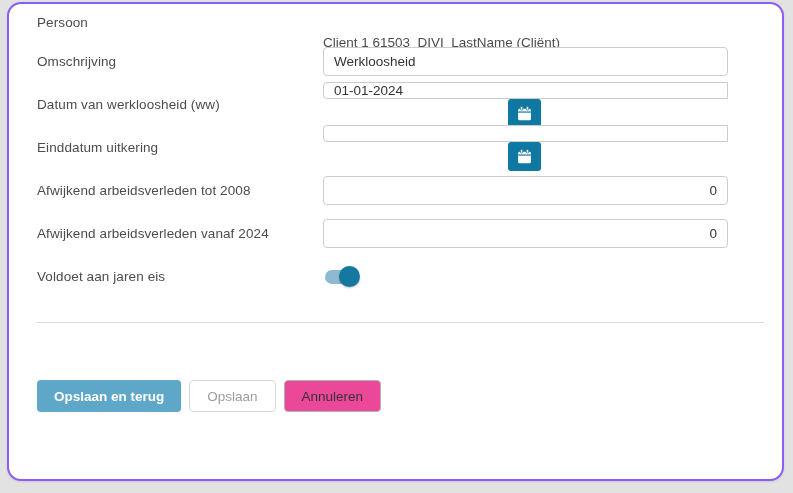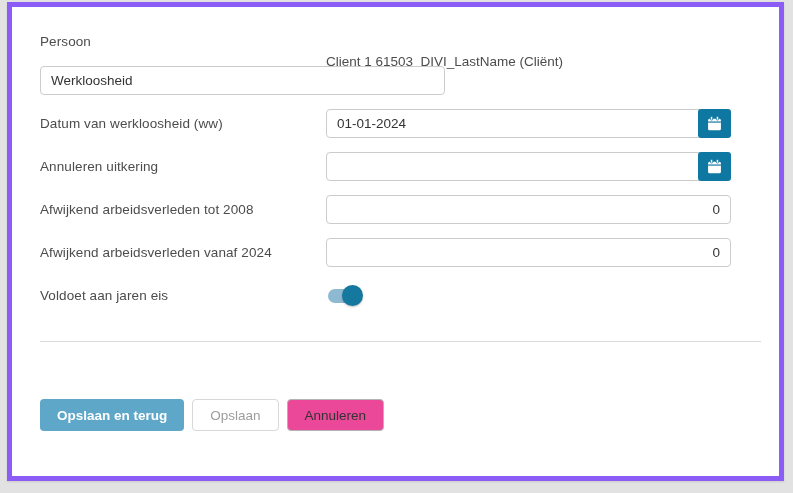--- a/index.html
+++ b/index.html
@@ -7,46 +7,46 @@
     width:793px; height:493px;
     background:#e2e2e2;
     font-family:"Liberation Sans", sans-serif;
     position:relative;
     overflow:hidden;
   }
   .card {
     position:absolute;
     left:7px; top:2px; right:9px; bottom:12px;
     background:#ffffff;
-    border:5px solid #8b5cf6;
-    border-radius:0;
+    border:2px solid #8b5cf6;
+    border-radius:14px;
     box-shadow:0 1px 2px rgba(0,0,0,0.10);
     box-sizing:border-box;
-    padding:16px 28px 0 28px;
+    padding:0 28px 0 28px;
   }
   .row { display:flex; align-items:center; height:43px; }
   .row.first { height:36px; }
   .row-label {
     width:286px; flex-shrink:0;
     font-size:13.5px; color:#4c4c4c;
     letter-spacing:0.1px;
   }
   .row-field { width:405px; display:flex; align-items:center; }
   .static-value { font-size:13.5px; color:#4c4c4c;margin-top:40px; }
 
   input.txt {
     width:100%; height:29px;
     border:1px solid #cccccc; border-radius:4px;
     padding:0 10px; font-size:13.5px; color:#333333;
     font-family:"Liberation Sans", sans-serif;
     box-sizing:border-box; background:#fff; outline:none;
   }
   input.txt.num { text-align:right; }
 
-  .date-group { display:flex; width:100%; align-items:center; }
+  .date-group { display:flex; width:100%; align-items:center;flex-direction:column; }
   .date-group input.txt { border-radius:4px 0 0 4px; flex:1; }
   .cal-btn {
     width:33px; height:29px; flex-shrink:0;
     margin-left:-2px;
     background:#0f78a2; border:none; border-radius:3px;
     display:flex; align-items:center; justify-content:center;
     cursor:pointer; padding:0;
   }
 
   
@@ -85,20 +85,21 @@
 <div class="card">
 
   <div class="row first">
     <div class="row-label">Persoon</div>
     <div class="row-field">
       <span class="static-value">Client 1 61503_DIVI_LastName (Cliënt)</span>
     </div>
   </div>
 
   <div class="row">
+    <div class="row-label">Omschrijving</div>
     <div class="row-field">
       <input class="txt" type="text" value="Werkloosheid" style="">
     </div>
   </div>
 
   <div class="row">
     <div class="row-label">Datum van werkloosheid (ww)</div>
     <div class="row-field">
       <div class="date-group">
         <input class="txt" type="text" value="01-01-2024" style="">
@@ -111,21 +112,21 @@
               <rect x="8.7" y="0.4" width="2.1" height="3.4" rx="0.9" fill="#ffffff" stroke="#0f78a2" stroke-width="0.7"></rect>
             </svg>
           </span>
         </button>
       </div>
     </div>
   </div>
 
 
   <div class="row">
-    <div class="row-label">Annuleren uitkering</div>
+    <div class="row-label">Einddatum uitkering</div>
     <div class="row-field">
       <div class="date-group">
         <input class="txt" type="text" value="" style="">
         <button class="cal-btn">
           <span style="display:flex">
             <svg width="15" height="15" viewBox="0 0 14 14">
               <rect x="1" y="2.6" width="12" height="10.6" rx="1.4" fill="#ffffff"></rect>
               <rect x="1" y="5.1" width="12" height="1.1" fill="#0f78a2"></rect>
               <rect x="3.2" y="0.4" width="2.1" height="3.4" rx="0.9" fill="#ffffff" stroke="#0f78a2" stroke-width="0.7"></rect>
               <rect x="8.7" y="0.4" width="2.1" height="3.4" rx="0.9" fill="#ffffff" stroke="#0f78a2" stroke-width="0.7"></rect>

